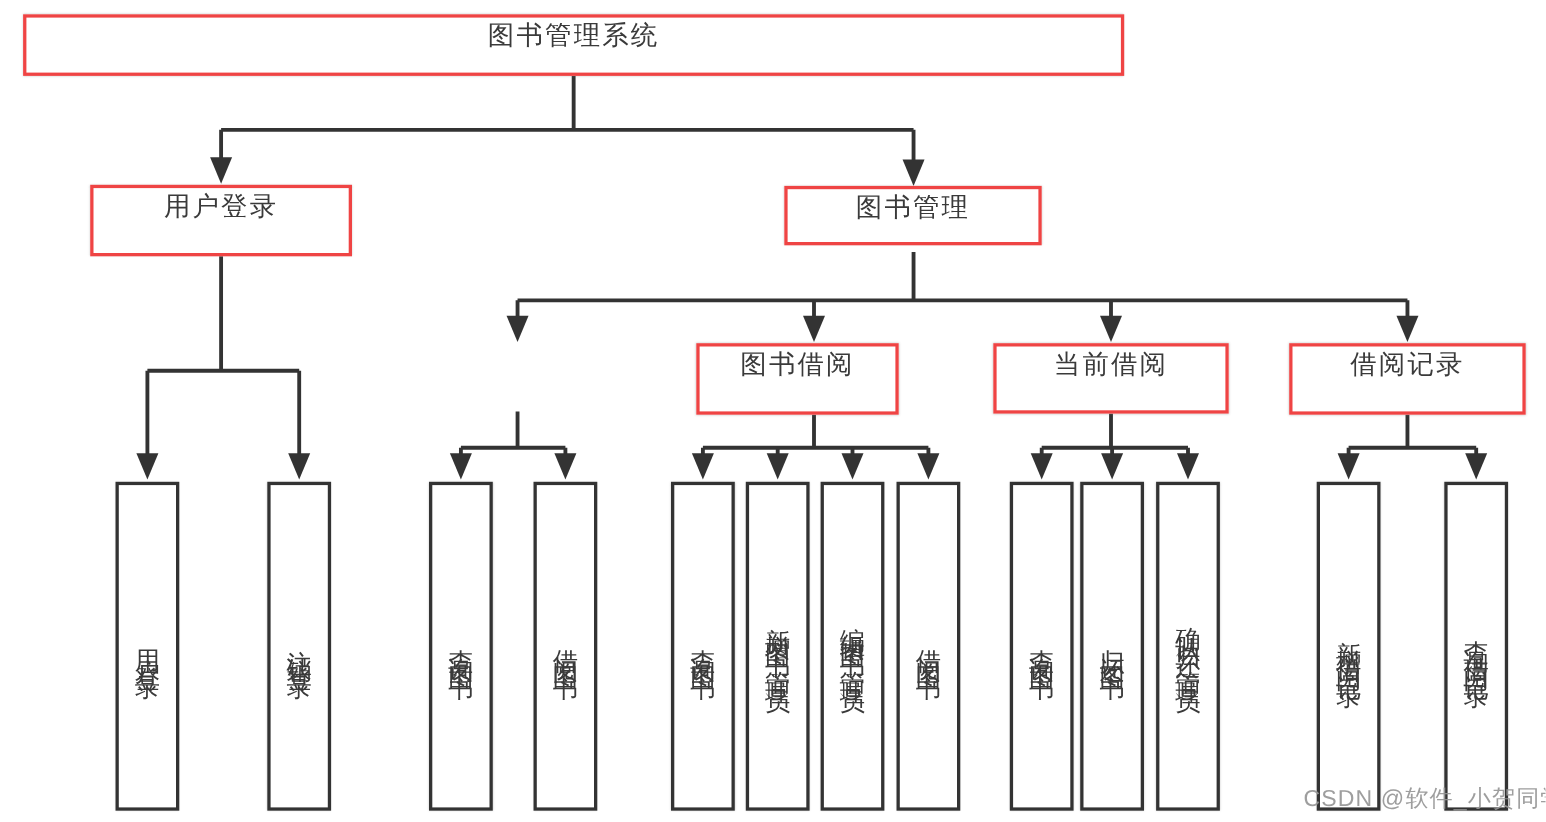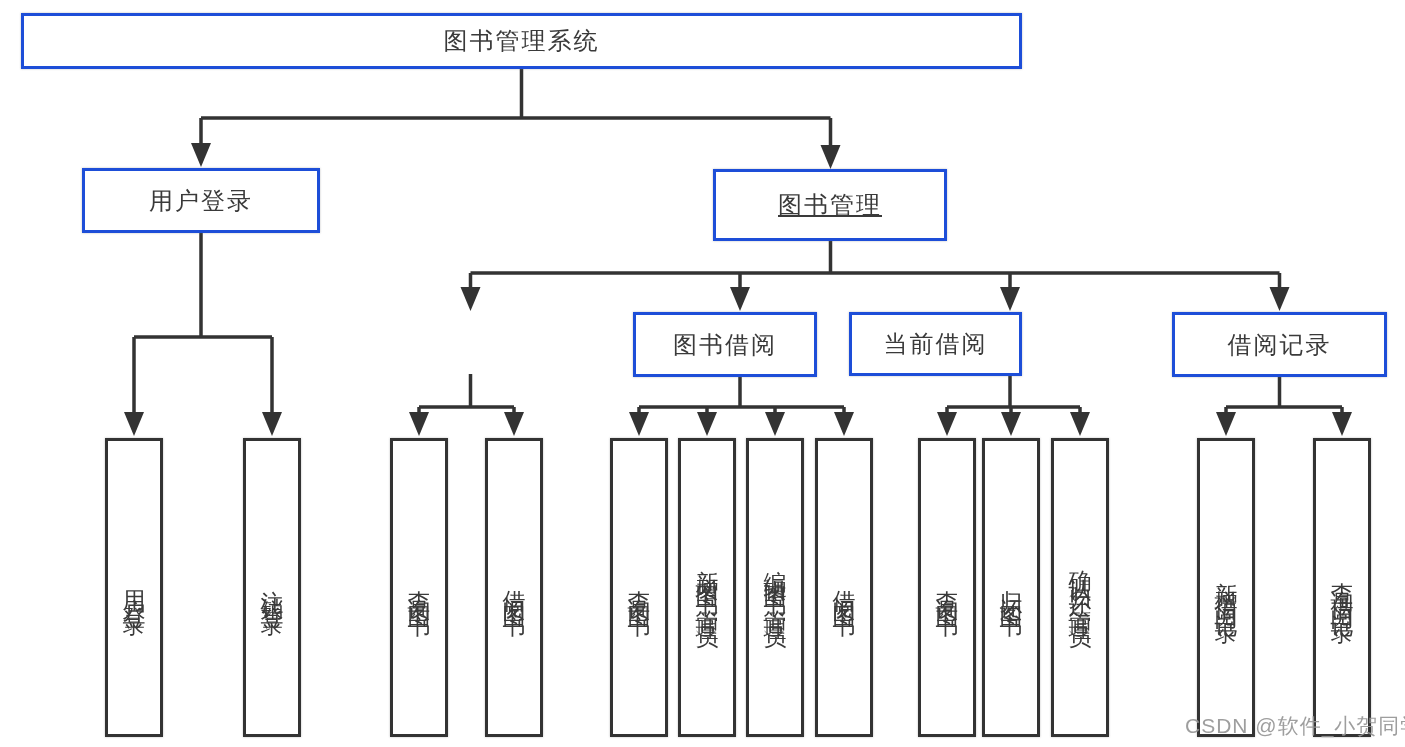--- a/index.html
+++ b/index.html
@@ -11,37 +11,36 @@
     color: #333333;
     overflow: hidden;
   }
   .stage { position: absolute; inset: 0; width: 1405px; height: 747px; }
   svg.connectors { position: absolute; left: 0; top: 0; z-index: 1; }
 
   .node {
     position: absolute;
     z-index: 2;
     background: #ffffff;
-    border: 3px solid #1d4ed8;
+    border: 3px solid #ef4444;
     box-shadow: 0 0 2px rgba(120,120,120,.45);
     display: flex;
-    align-items: center;
     justify-content: center;
     font-size: 24px;
     letter-spacing: 2px;
     color: #3a3a3a;
     white-space: nowrap;
   }
 
   #root-box      { left: 21px;  top: 13px;  width: 1001px; height: 56px; }
   #user-login-box{ left: 82px;  top: 168px; width: 238px;  height: 65px; }
-  #book-mgmt-box { left: 713px; top: 169px; width: 234px;  height: 72px; text-decoration: underline; }
+  #book-mgmt-box { left: 713px; top: 169px; width: 234px;  height: 54px; }
   #new-books-box { left: 363px; top: 312px; width: 215px;  height: 65px; }
   #borrow-box    { left: 633px; top: 312px; width: 184px;  height: 65px; }
-  #current-box   { left: 849px; top: 312px; width: 173px;  height: 64px; }
+  #current-box   { left: 903px; top: 312px; width: 214px;  height: 64px; }
   #records-box   { left: 1172px;top: 312px; width: 215px;  height: 65px; }
 
   .leaf {
     position: absolute;
     z-index: 2;
     top: 438px;
     width: 58px;
     height: 299px;
     background: #ffffff;
     border: 3px solid #333333;

